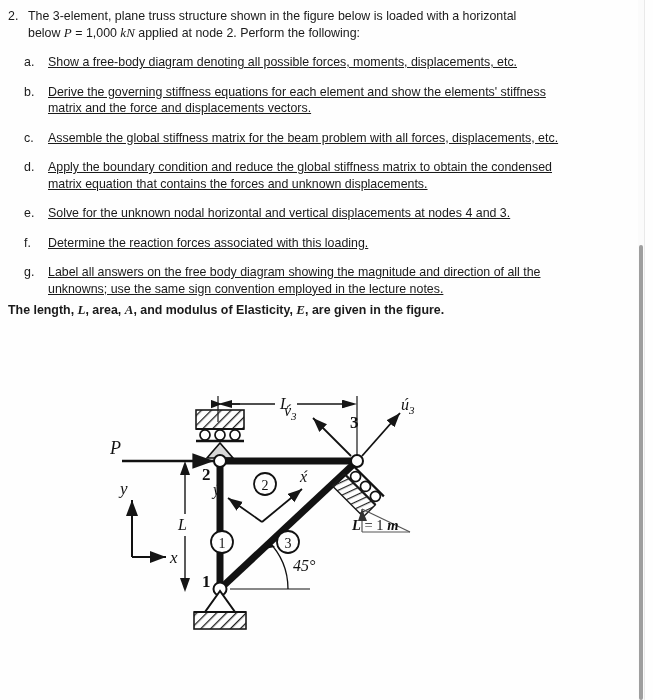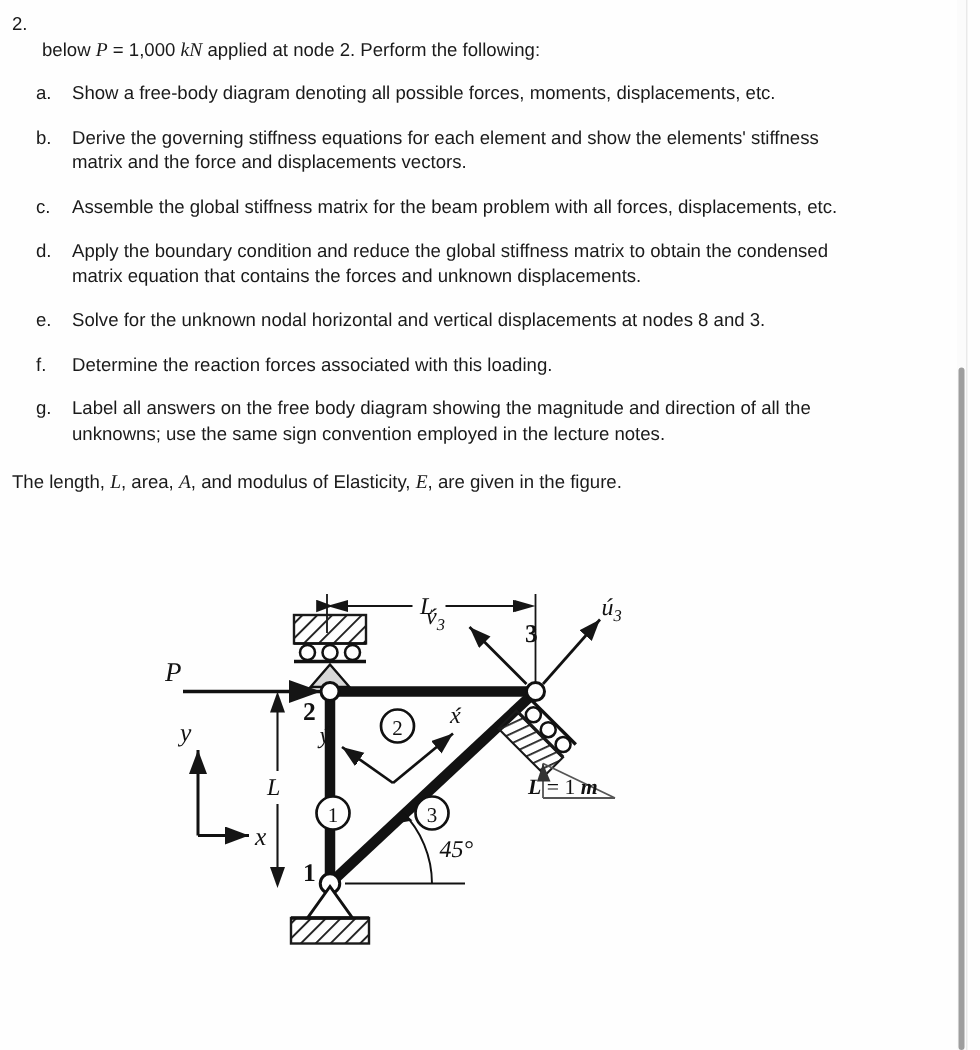--- a/index.html
+++ b/index.html
@@ -18,22 +18,22 @@
   
   .prob{
     position:absolute;left:8px;top:8px;width:570px;
     font-size:12.4px;line-height:16.5px;
   }
   .qrow{display:flex;align-items:flex-start;}
   .qnum{width:20px;flex:0 0 20px;font-size:12.4px;}
   .qbody{flex:1;}
   .sub{display:flex;align-items:flex-start;margin-top:13px;}
   .sublet{width:24px;flex:0 0 24px;padding-left:16px;box-sizing:content-box;}
-  .subbody{flex:1;}
-  .closing{margin-top:16px;}
+  .subbody{flex:1;text-decoration:underline;}
+  .closing{margin-top:5px;font-weight:bold;}
   var, .it{font-family:"Liberation Serif", serif;font-style:italic;font-size:13px;}
 
   
   .figure{position:absolute;left:110px;top:382px;width:530px;height:265px;}
   svg{display:block;}
 
   
   .eqs{
     position:absolute;left:352px;top:512px;
     font-family:"Liberation Serif", serif;
@@ -64,21 +64,21 @@
 </head>
 <body>
 
 <div class="page">
 
   <div class="prob">
 
     <div class="qrow">
       <div class="qnum">2.</div>
       <div class="qbody">
-        <br>
+        <span>The 3-element, plane truss structure shown in the figure below is loaded with a horizontal</span><br>
         <span>below </span><var>P</var><span> = 1,000 </span><var>kN</var><span> applied at node 2.  Perform the following:</span>
       </div>
     </div>
 
     <div class="sub">
       <div class="sublet">a.</div>
       <div class="subbody">Show a free-body diagram denoting all possible forces, moments, displacements, etc.</div>
     </div>
 
     <div class="sub">
@@ -91,21 +91,21 @@
       <div class="subbody">Assemble the global stiffness matrix for the beam problem with all forces, displacements, etc.</div>
     </div>
 
     <div class="sub">
       <div class="sublet">d.</div>
       <div class="subbody">Apply the boundary condition and reduce the global stiffness matrix to obtain the condensed matrix equation that contains the forces and unknown displacements.</div>
     </div>
 
     <div class="sub">
       <div class="sublet">e.</div>
-      <div class="subbody">Solve for the unknown nodal horizontal and vertical displacements at nodes 8 and 3.</div>
+      <div class="subbody">Solve for the unknown nodal horizontal and vertical displacements at nodes 4 and 3.</div>
     </div>
 
     <div class="sub">
       <div class="sublet">f.</div>
       <div class="subbody">Determine the reaction forces associated with this loading.</div>
     </div>
 
     <div class="sub">
       <div class="sublet">g.</div>
       <div class="subbody">Label all answers on the free body diagram showing the magnitude and direction of all the unknowns; use the same sign convention employed in the lecture notes.</div>

